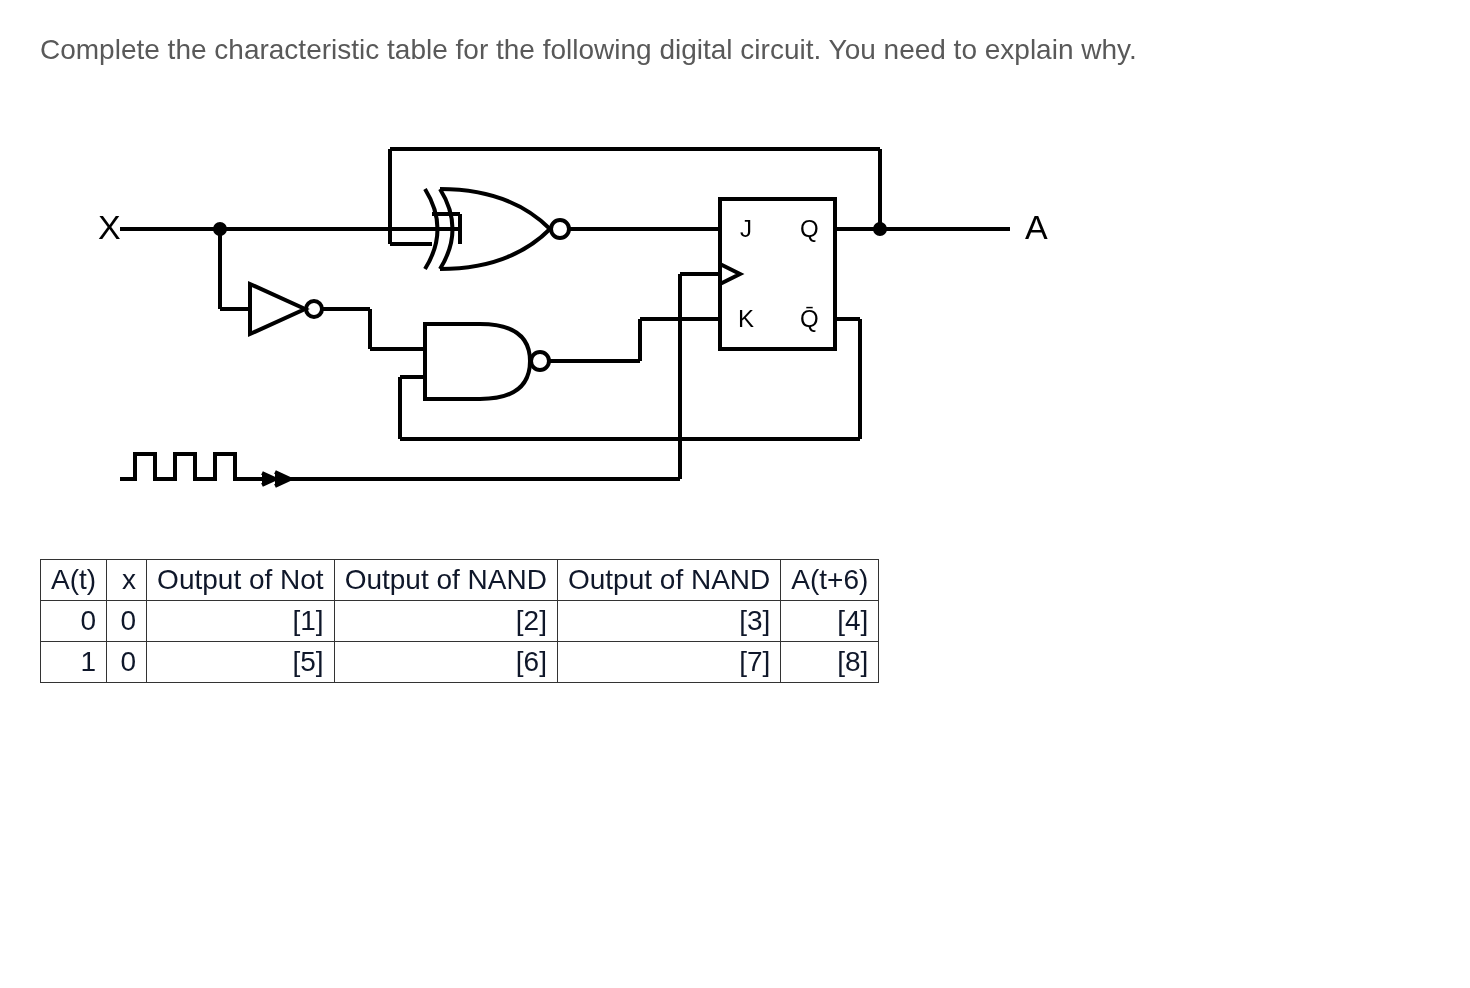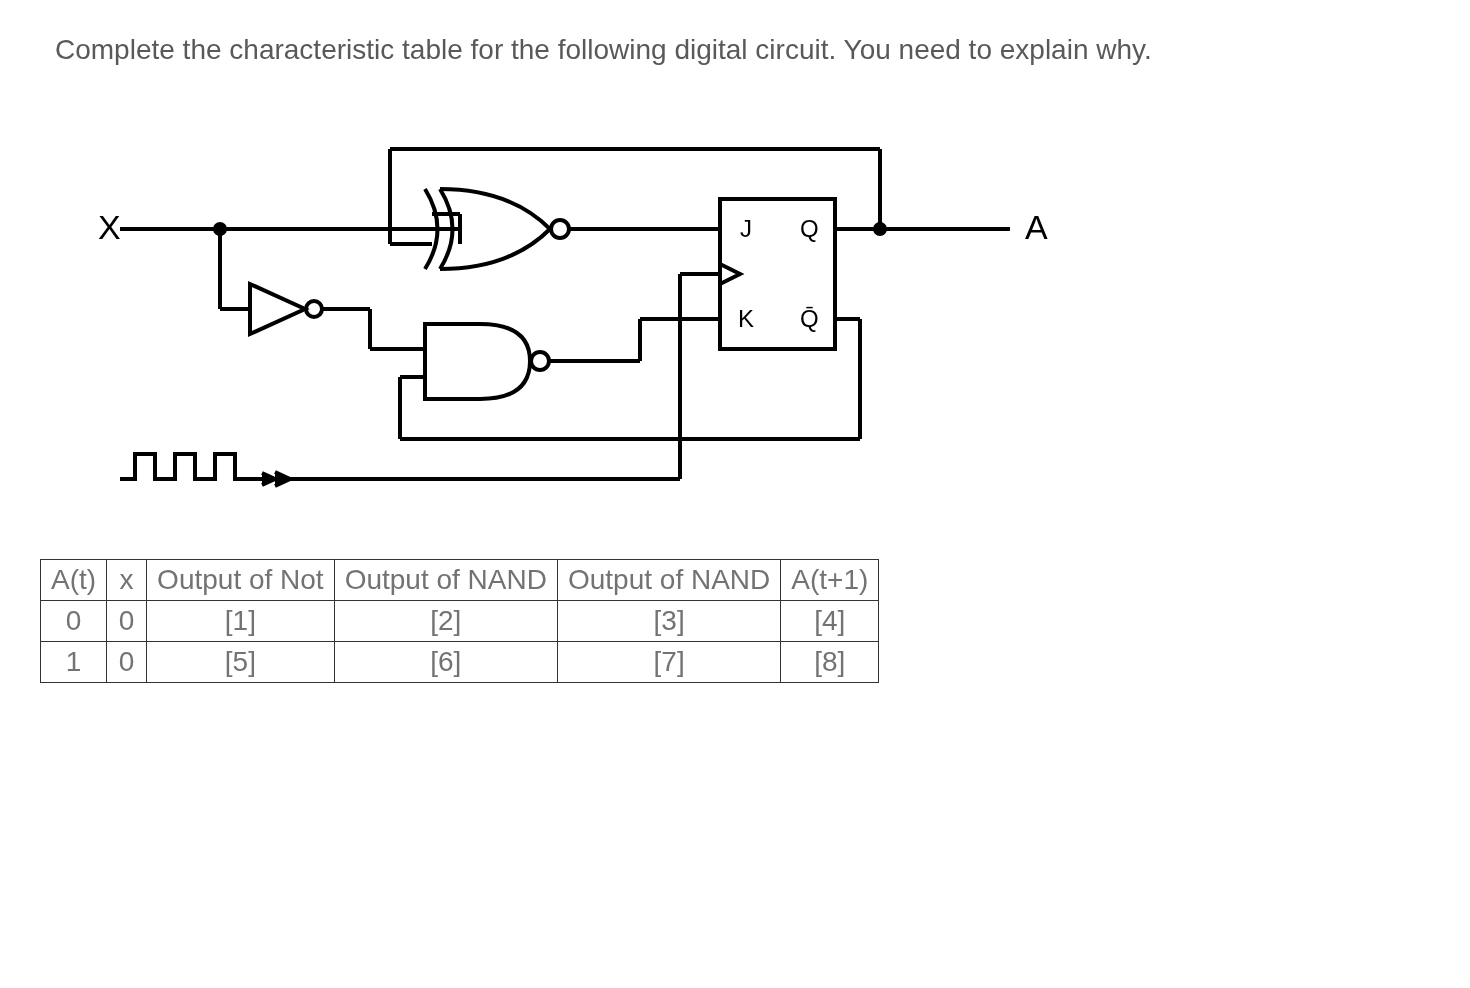--- a/index.html
+++ b/index.html
@@ -6,36 +6,35 @@
   body {
     font-family: -apple-system, BlinkMacSystemFont, "Segoe UI", Arial, sans-serif;
     background: #ffffff;
     padding: 30px 40px;
     color: #595959;
     font-size: 28px;
   }
   .prompt {
     margin-bottom: 50px;
     line-height: 1.4;
-    margin-left: 15px;
   }
   .circuit-area {
     margin: 40px 0 60px 40px;
   }
   svg { display: block; }
   table {
     border-collapse: collapse;
     margin-top: 20px;
   }
   th, td {
     border: 1px solid #333;
     padding: 4px 10px;
-    text-align: center;
+    text-align: right;
     font-size: 28px;
-    color: #737373;
+    color: #0f172a;
     font-weight: normal;
     vertical-align: middle;
     min-width: 40px;
   }
   th {
     font-weight: normal;
   }
 </style>
 </head>
 <body>
@@ -122,21 +121,21 @@
 </div>
 
 <table>
   <thead>
     <tr>
       <th>A(t)</th>
       <th>x</th>
       <th>Output of Not</th>
       <th>Output of NAND</th>
       <th>Output of NAND</th>
-      <th>A(t+1)</th>
+      <th>A(t+6)</th>
     </tr>
   </thead>
   <tbody>
     <tr>
       <td>0</td>
       <td>0</td>
       <td>[1]</td>
       <td>[2]</td>
       <td>[3]</td>
       <td>[4]</td>

